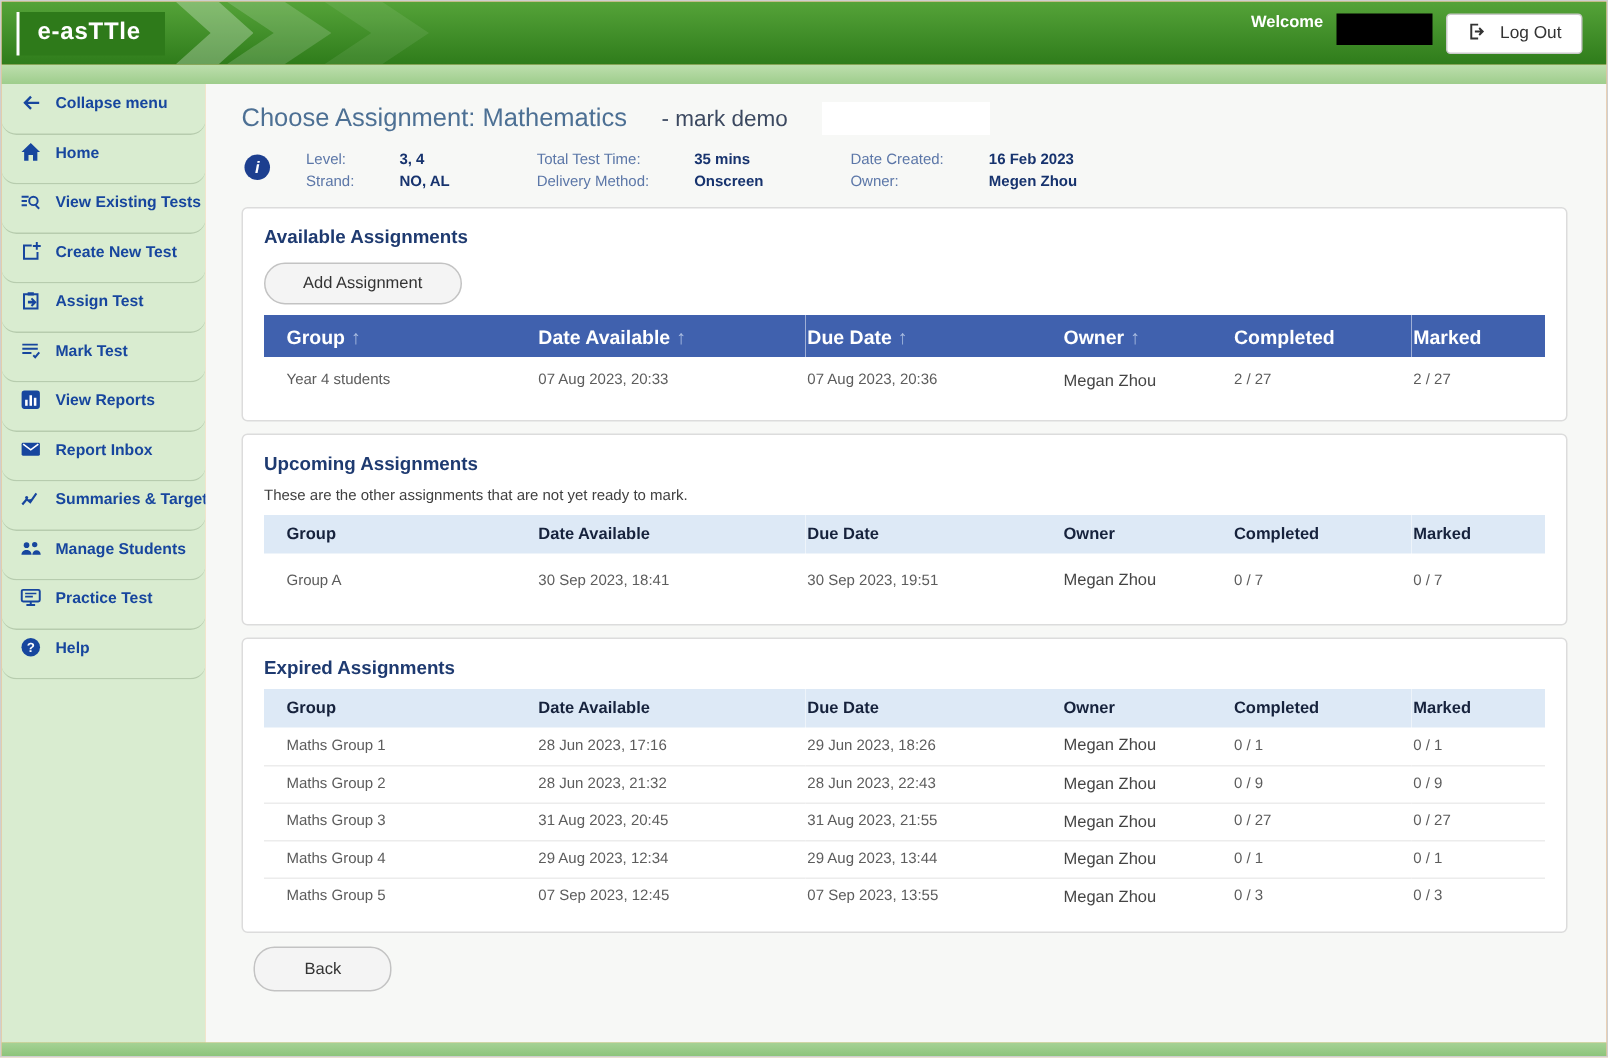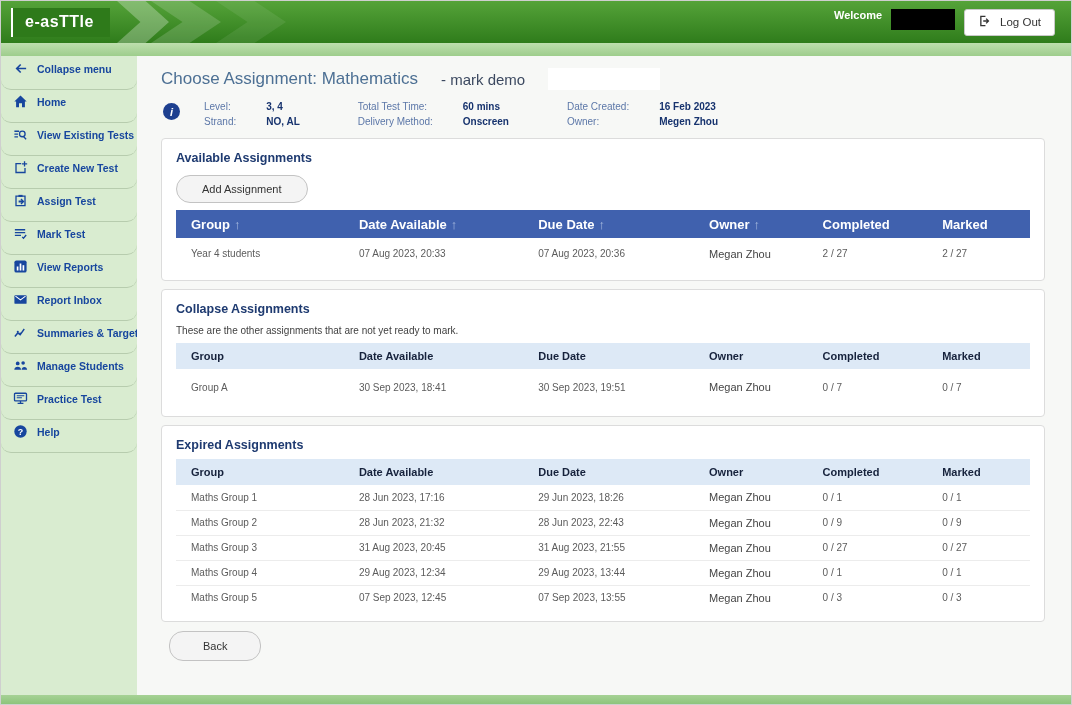--- a/index.html
+++ b/index.html
@@ -217,21 +217,21 @@
         <span class="info-icon">i</span>
         <div class="info-groups">
           <div class="ig">
             <span class="lbl">Level:</span>
             <span class="val">3, 4</span>
             <span class="lbl">Strand:</span>
             <span class="val">NO, AL</span>
           </div>
           <div class="ig">
             <span class="lbl">Total Test Time:</span>
-            <span class="val">60 mins</span>
+            <span class="val">35 mins</span>
             <span class="lbl">Delivery Method:</span>
             <span class="val">Onscreen</span>
           </div>
           <div class="ig">
             <span class="lbl">Date Created:</span>
             <span class="val">16 Feb 2023</span>
             <span class="lbl">Owner:</span>
             <span class="val">Megen Zhou</span>
           </div>
         </div>
@@ -268,21 +268,21 @@
                 <td class="owner-cell">Megan Zhou</td>
                 <td>2 / 27</td>
                 <td>2 / 27</td>
               </tr>
             </tbody>
           </table>
       </section>
 
       
       <section class="card">
-        <h2>Collapse Assignments</h2>
+        <h2>Upcoming Assignments</h2>
         <div class="desc">These are the other assignments that are not yet ready to mark.</div>
         <table class="tbl-light tbl-upcoming">
           <colgroup>
               <col style="width:21.3%">
               <col style="width:21%">
               <col style="width:20%">
               <col style="width:13.3%">
               <col style="width:14%">
               <col style="width:10.4%">
             </colgroup>

